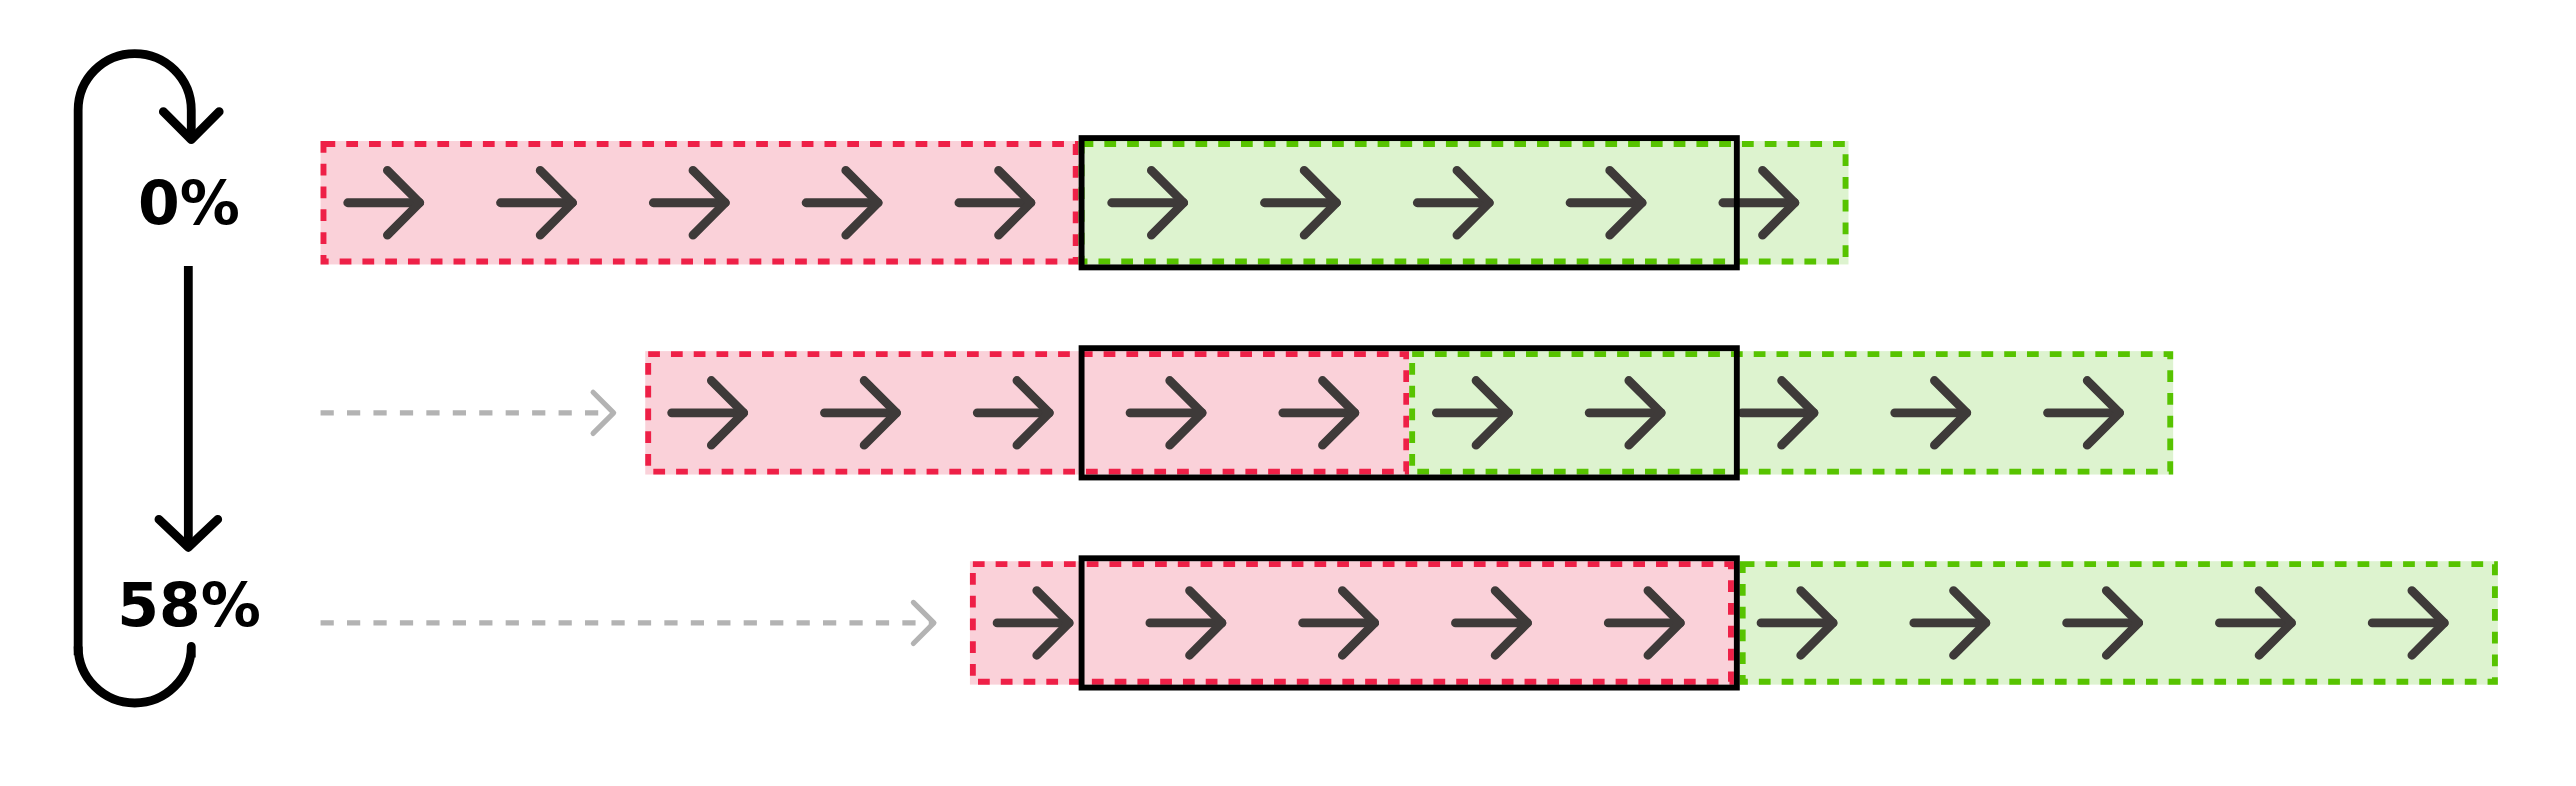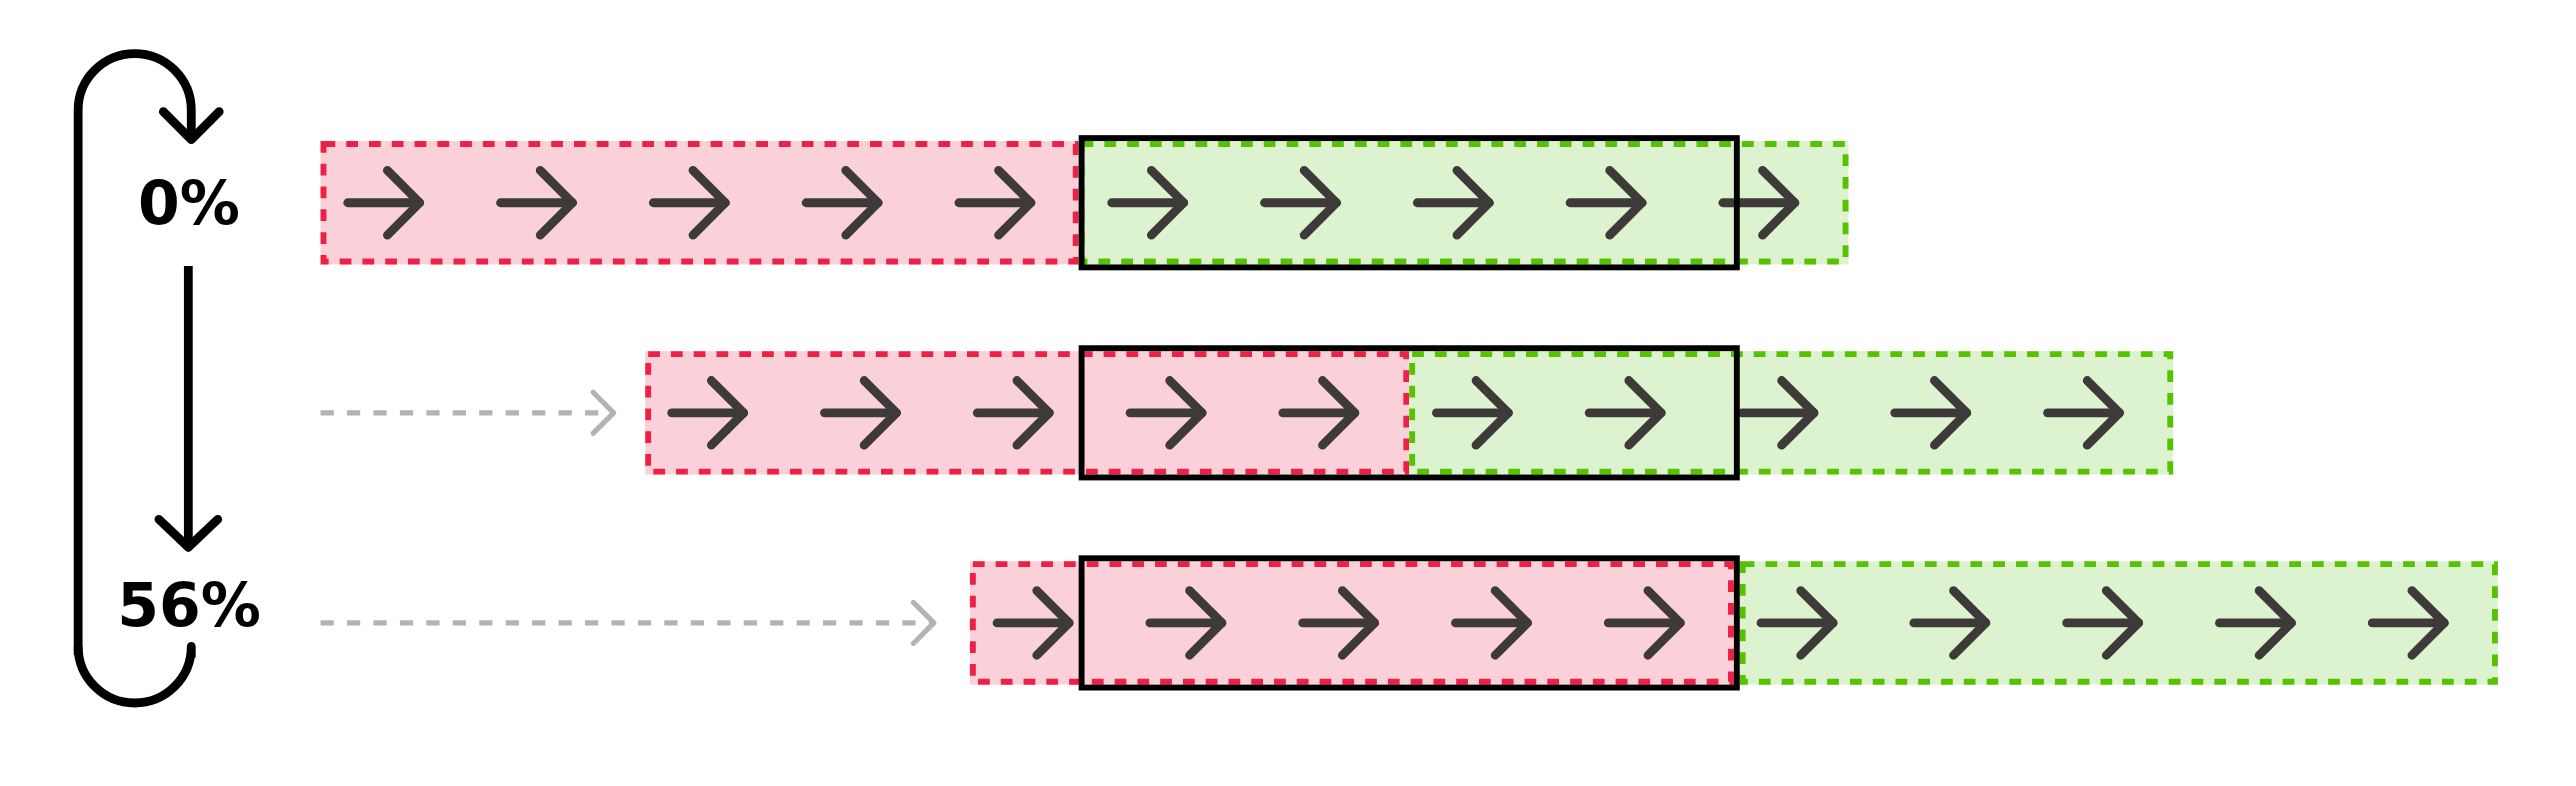--- a/index.html
+++ b/index.html
@@ -188,14 +188,14 @@
             <line x1="3229" y1="848" x2="3327" y2="848"></line>
             <polyline points="3283,804 3327,848 3283,892"></polyline>
           </g>
         </g>
         <rect x="1472" y="760" width="892" height="176" fill="none" stroke="#000000" stroke-width="8"></rect>
       </g>
     </g>
 </svg>
 
 <div class="pct-label" style="left:79px; top:173px; font-size:60px;">0%</div>
-<div class="pct-label" style="left:79px; top:575px; font-size:60px;">56%</div>
+<div class="pct-label" style="left:79px; top:575px; font-size:60px;">58%</div>
 
 
 </body></html>

